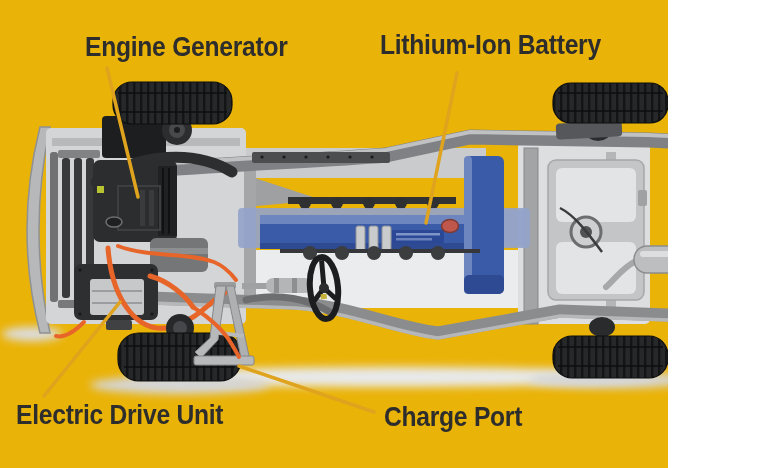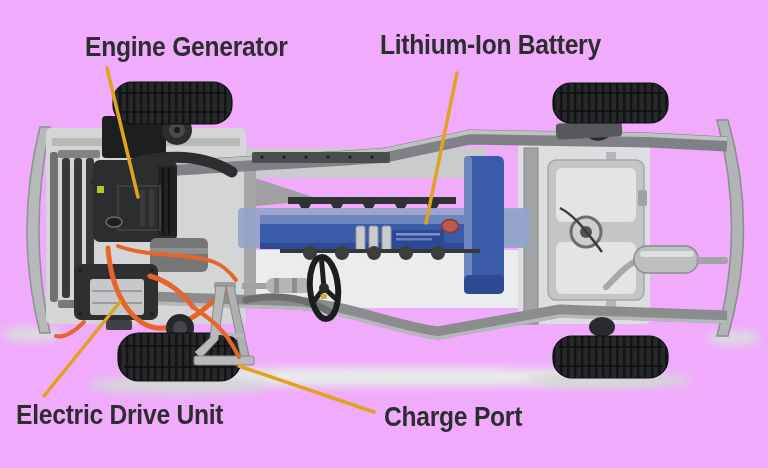--- a/index.html
+++ b/index.html
@@ -1,16 +1,16 @@
 <!DOCTYPE html>
 <html><head>
 <meta charset="utf-8">
 <style>
   html,body{margin:0;padding:0;background:#ffffff;}
-  #stage{position:relative;width:768px;height:468px;background:#f0abfc;overflow:hidden;
+  #stage{position:relative;width:668px;height:468px;background:#eab308;overflow:hidden;
          font-family:"Liberation Sans",sans-serif;}
   #stage svg{position:absolute;left:0;top:0;}
   .lbl{position:absolute;font-weight:700;font-size:28px;color:#2d2d2d;letter-spacing:-0.3px;
        white-space:nowrap;transform:scaleX(.88);transform-origin:left top;line-height:1.05;}
   #lbl-engine{left:85px;top:32px;}
   #lbl-battery{left:380px;top:30px;}
   #lbl-drive{left:16px;top:400px;}
   #lbl-charge{left:384px;top:402px;}
 </style>
 </head>

